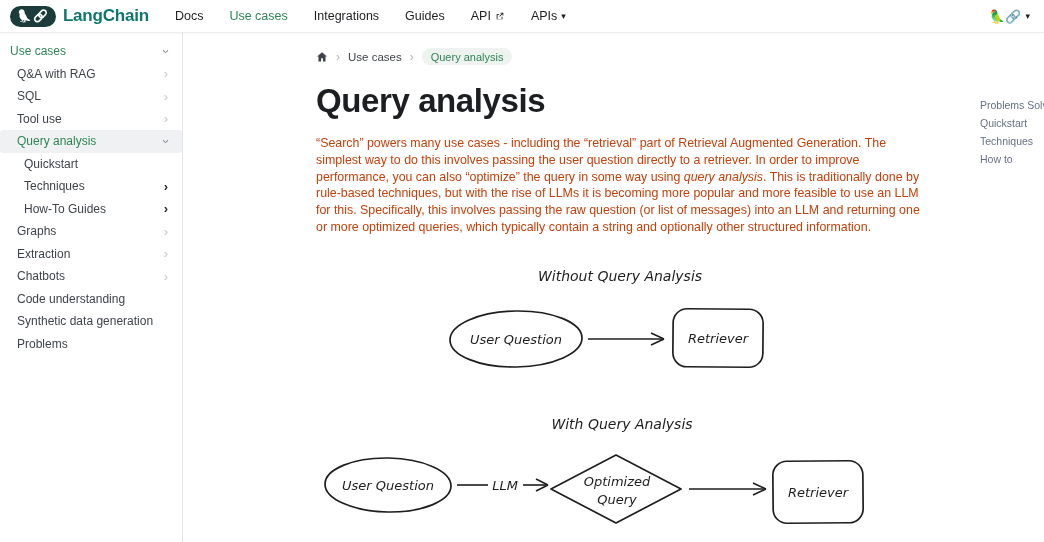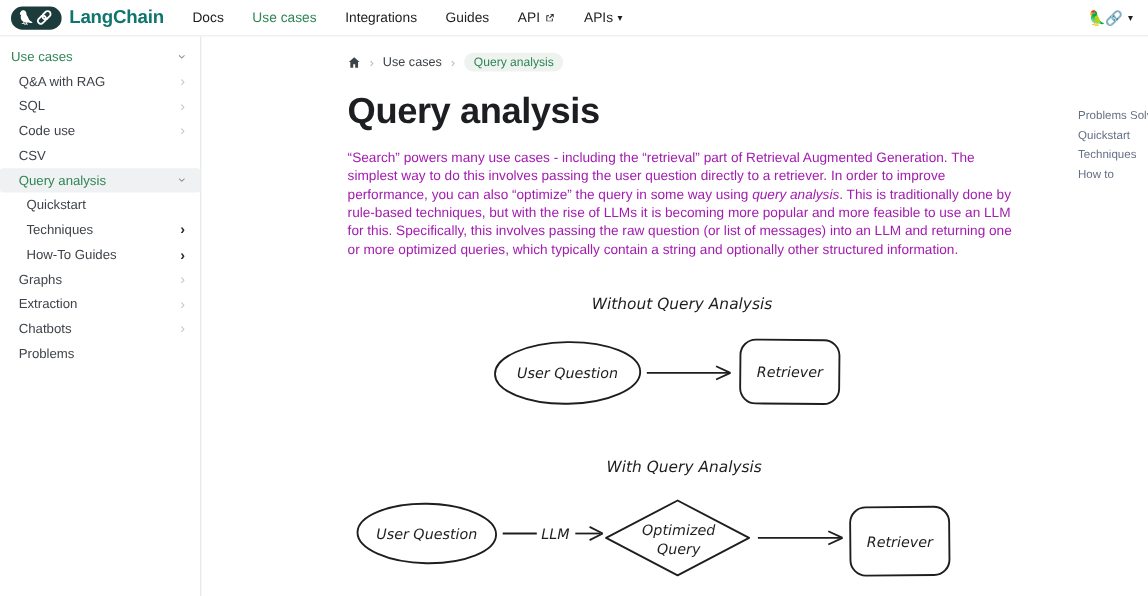--- a/index.html
+++ b/index.html
@@ -44,21 +44,21 @@
   .content { margin-left:132px; width:614px; }
 
   .breadcrumb { display:flex; align-items:center; margin-top:15px; gap:8px; font-size:11.5px; color:#3e4349; }
   .crumb-home { display:flex; align-items:center; cursor:pointer; }
   .crumb-sep { color:#b2b8bf; font-size:12px; }
   .crumb-link { cursor:pointer; }
   .crumb-current { background:#eef3ef; color:#2e8555; border-radius:9px; padding:2.5px 9px; font-size:11px; cursor:default; }
 
   h1.page-title { margin-top:17px; font-size:33px; font-weight:700; color:#1c1e21; letter-spacing:-.4px; }
 
-  .para { margin-top:15px; font-size:12.4px; line-height:16.8px; color:#a21caf; text-align:left; }
+  .para { margin-top:15px; font-size:12.4px; line-height:16.8px; color:#c2410c; text-align:left; }
   .para .it { font-style:italic; }
 
   .diagram { display:block; margin:0 auto; }
   .diag1 { margin-top:25px; }
   .diag2 { margin-top:28px; }
   .sketch { font-family:"DejaVu Sans", sans-serif; font-style:italic; font-size:13px; fill:#1e1e1e; }
   .sketch-title { font-family:"DejaVu Sans", sans-serif; font-style:italic; font-size:14px; fill:#1e1e1e; }
 
   
   .toc { position:absolute; top:55px; left:980px; width:95px;margin-top:41px; }
@@ -115,26 +115,22 @@
     </div>
   <div class="side-item lv1">
     <span class="lbl">Q&amp;A with RAG</span>
       <span class="chev">›</span>
     </div>
   <div class="side-item lv1">
     <span class="lbl">SQL</span>
       <span class="chev">›</span>
     </div>
   <div class="side-item lv1">
-    <span class="lbl">Code use</span>
-      <span class="chev">›</span>
-    </div>
-  <div class="side-item lv1">
-    <span class="lbl">CSV</span>
-      <span class="chev none">›</span>
+    <span class="lbl">Tool use</span>
+      <span class="chev">›</span>
     </div>
   <div class="side-item lv1 green hl">
     <span class="lbl">Query analysis</span>
       <span class="chev down">›</span>
     </div>
   <div class="side-item lv2">
     <span class="lbl">Quickstart</span>
       <span class="chev none">›</span>
     </div>
   <div class="side-item lv2">
@@ -149,20 +145,28 @@
     <span class="lbl">Graphs</span>
       <span class="chev">›</span>
     </div>
   <div class="side-item lv1">
     <span class="lbl">Extraction</span>
       <span class="chev">›</span>
     </div>
   <div class="side-item lv1">
     <span class="lbl">Chatbots</span>
       <span class="chev">›</span>
+    </div>
+  <div class="side-item lv1">
+    <span class="lbl">Code understanding</span>
+      <span class="chev none">›</span>
+    </div>
+  <div class="side-item lv1">
+    <span class="lbl">Synthetic data generation</span>
+      <span class="chev none">›</span>
     </div>
   <div class="side-item lv1">
     <span class="lbl">Problems</span>
       <span class="chev none">›</span>
     </div>
 </div>
 
 <div class="main">
   <div class="content">
 

